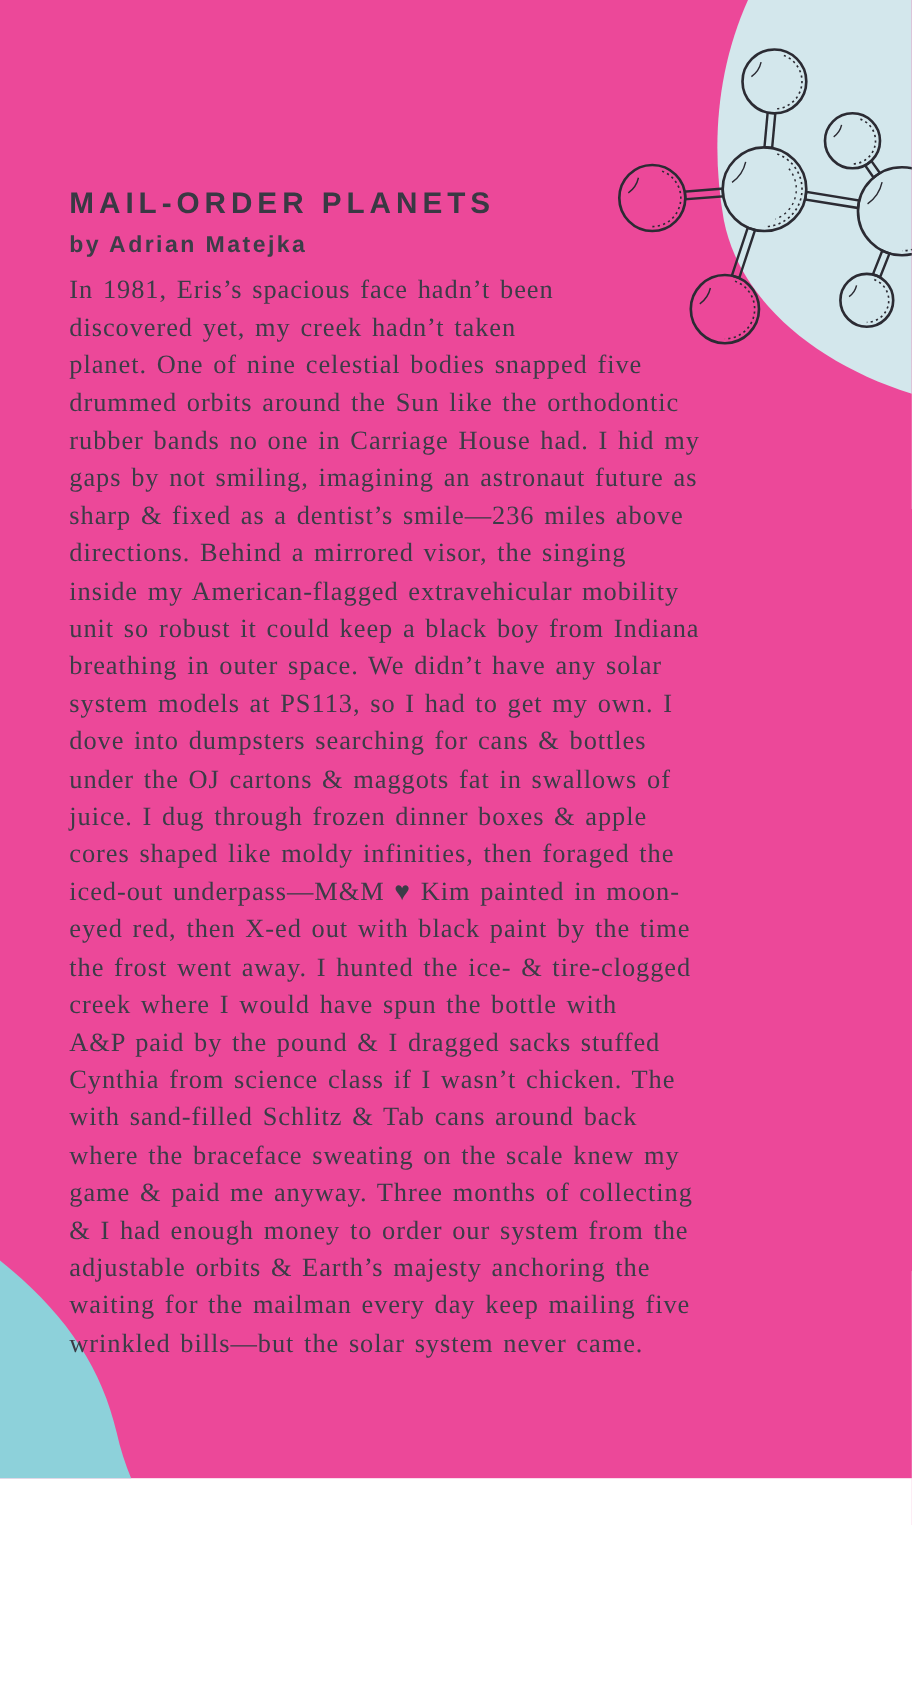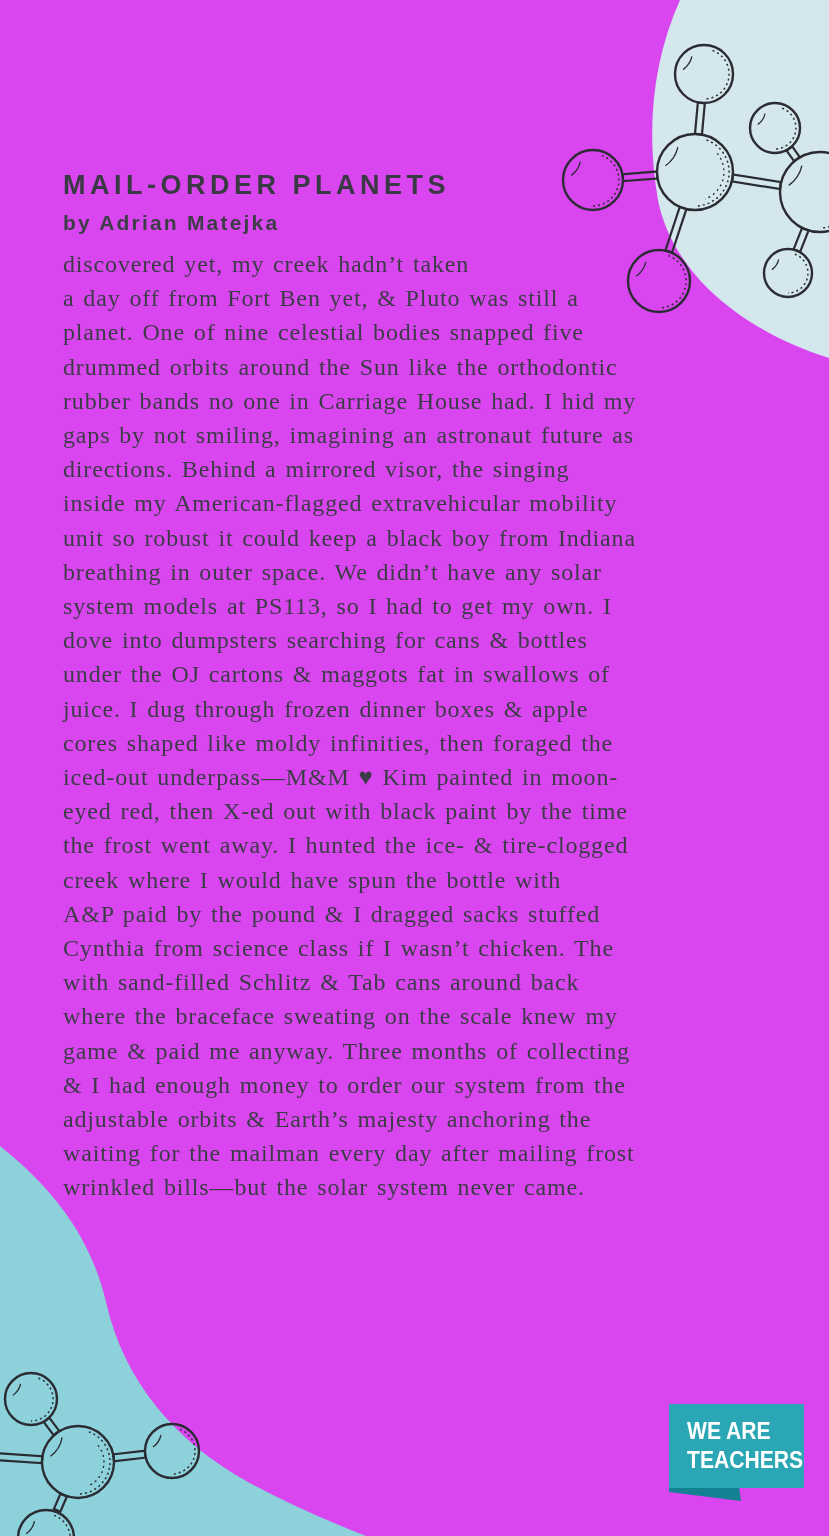--- a/index.html
+++ b/index.html
@@ -1,17 +1,17 @@
 <!DOCTYPE html>
 <html><head>
 <meta charset="utf-8">
 <style>
   html,body{margin:0;padding:0;background:#ffffff;}
   .page{
-    position:relative;width:829px;height:1536px;background:#d946ef;
+    position:relative;width:829px;height:1344px;background:#ec4899;
     overflow:hidden;font-family:"Liberation Serif",serif;
   }
   .decor{position:absolute;left:0;top:0;z-index:0;pointer-events:none;}
   .content{position:absolute;left:0;top:0;width:829px;height:1536px;z-index:1;}
   .poem-title{
     position:absolute;left:63px;top:170px;
     font-family:"Liberation Sans",sans-serif;font-weight:700;
     font-size:27px;letter-spacing:4.5px;color:#393943;white-space:nowrap;
   }
   .poem-byline{
@@ -102,47 +102,48 @@
       <path d="M153 1447 A20 20 0 0 0 161 1435" stroke-width="1.3"></path>
       <path d="M26.1 1533.8 A21 21 0 0 0 34.5 1521.2" stroke-width="1.3"></path>
     </g>
   </svg>
 
   <div class="content">
     <div class="poem-title">MAIL-ORDER PLANETS</div>
     <div class="poem-byline">by Adrian Matejka</div>
 
     <div class="poem">
+      <div class="pl">In 1981, Eris’s spacious face hadn’t been</div>
       <div class="pl">discovered yet, my creek hadn’t taken</div>
-      <div class="pl">a day off from Fort Ben yet, &amp; Pluto was still a</div>
       <div class="pl">planet. One of nine celestial bodies snapped five</div>
       <div class="pl">drummed orbits around the Sun like the orthodontic</div>
       <div class="pl">rubber bands no one in Carriage House had. I hid my</div>
       <div class="pl">gaps by not smiling, imagining an astronaut future as</div>
+      <div class="pl">sharp &amp; fixed as a dentist’s smile—236 miles above</div>
       <div class="pl">directions. Behind a mirrored visor, the singing</div>
       <div class="pl">inside my American-flagged extravehicular mobility</div>
       <div class="pl">unit so robust it could keep a black boy from Indiana</div>
       <div class="pl">breathing in outer space. We didn’t have any solar</div>
       <div class="pl">system models at PS113, so I had to get my own. I</div>
       <div class="pl">dove into dumpsters searching for cans &amp; bottles</div>
       <div class="pl">under the OJ cartons &amp; maggots fat in swallows of</div>
       <div class="pl">juice. I dug through frozen dinner boxes &amp; apple</div>
       <div class="pl">cores shaped like moldy infinities, then foraged the</div>
       <div class="pl">iced-out underpass—M&amp;M ♥ Kim painted in moon-</div>
       <div class="pl">eyed red, then X-ed out with black paint by the time</div>
       <div class="pl">the frost went away. I hunted the ice- &amp; tire-clogged</div>
       <div class="pl">creek where I would have spun the bottle with</div>
       <div class="pl">A&amp;P paid by the pound &amp; I dragged sacks stuffed</div>
       <div class="pl">Cynthia from science class if I wasn’t chicken. The</div>
       <div class="pl">with sand-filled Schlitz &amp; Tab cans around back</div>
       <div class="pl">where the braceface sweating on the scale knew my</div>
       <div class="pl">game &amp; paid me anyway. Three months of collecting</div>
       <div class="pl">&amp; I had enough money to order our system from the</div>
       <div class="pl">adjustable orbits &amp; Earth’s majesty anchoring the</div>
-      <div class="pl">waiting for the mailman every day after mailing frost</div>
+      <div class="pl">waiting for the mailman every day keep mailing five</div>
       <div class="pl">wrinkled bills—but the solar system never came.</div>
     </div>
   </div>
 
   <div class="badge">
     <svg width="150" height="100" viewBox="0 0 150 100">
       <polygon points="7,83 77,83 79,97 7,88" fill="#128293"></polygon>
       <rect x="7" y="0" width="135" height="84" fill="#2aa6b5"></rect>
     </svg>
     <div class="badge-text">

